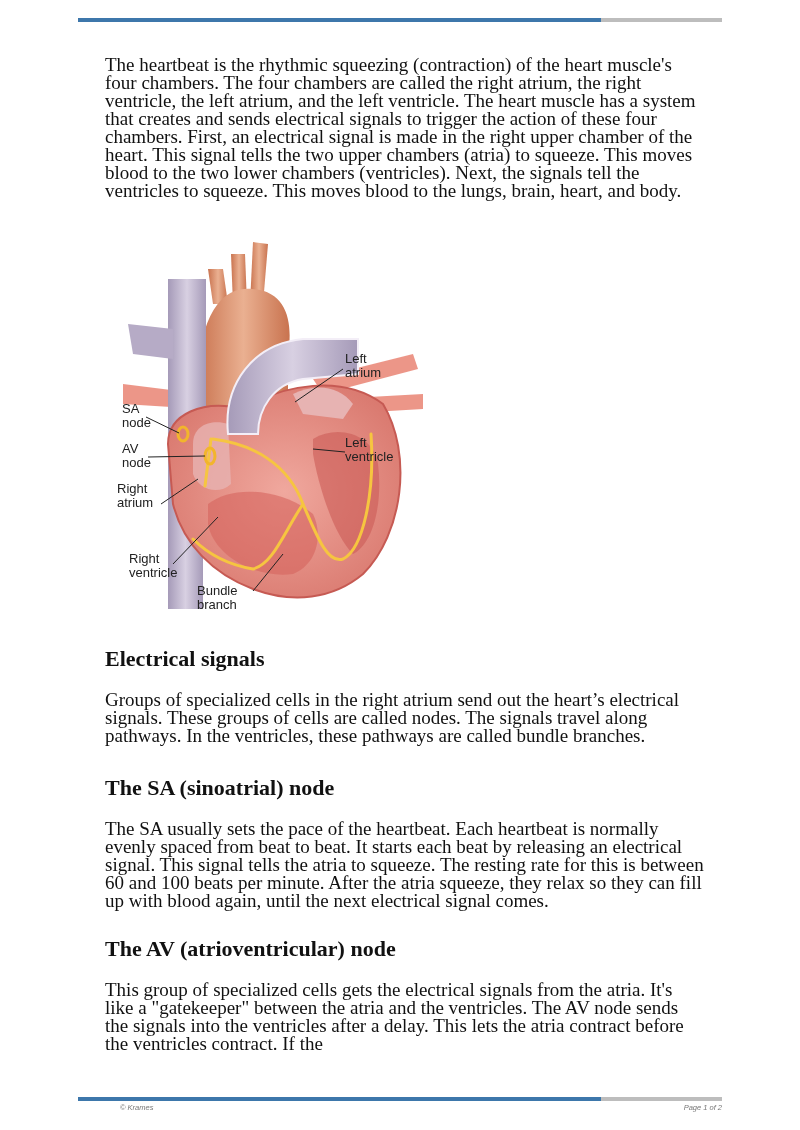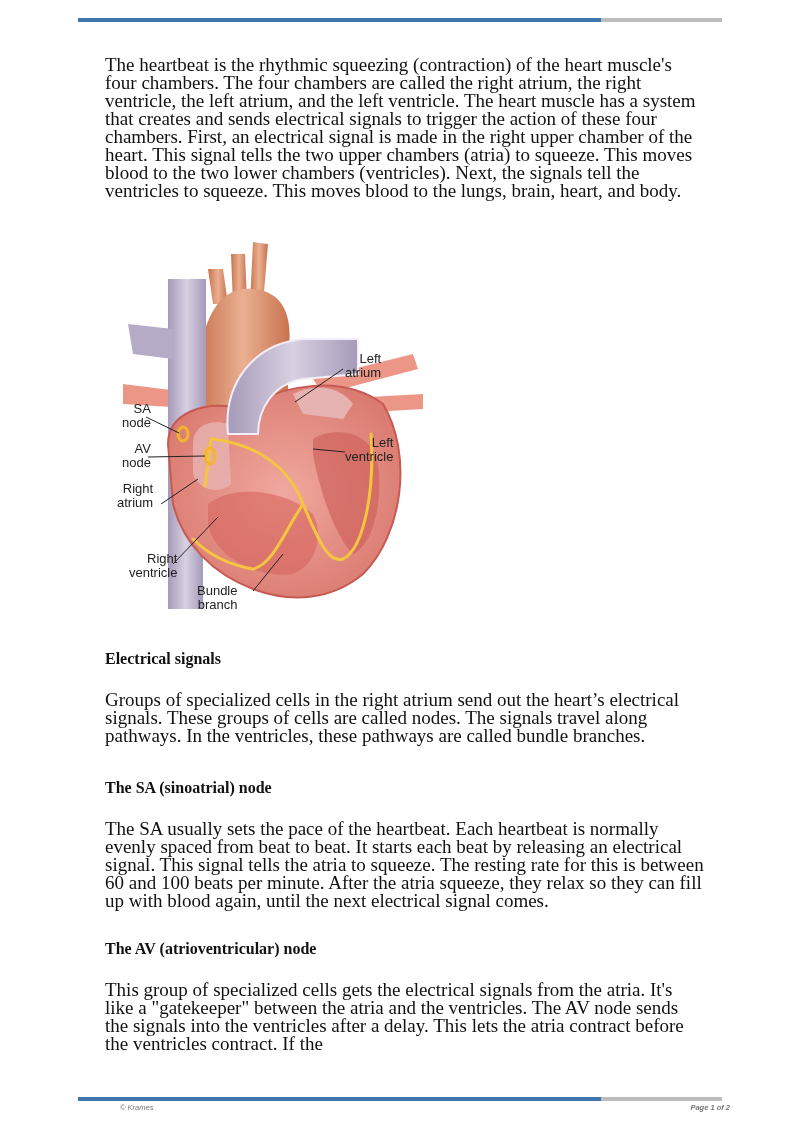--- a/index.html
+++ b/index.html
@@ -4,32 +4,32 @@
 <style>
   html, body { margin: 0; padding: 0; background: #ffffff; }
   body { width: 800px; height: 1130px; position: relative; overflow: hidden; font-family: "Liberation Serif", "DejaVu Serif", serif; color: #111; }
   .bar { position: absolute; left: 78px; width: 644px; height: 4px; display: flex; }
   .bar .blue { width: 523px; height: 100%; background: #3d77ab; }
   .bar .grey { flex: 1; height: 100%; background: #bdbdbd; }
   .bar.top { top: 18px; }
   .bar.bottom { top: 1097px; }
   .content { position: absolute; left: 105px; top: 56px; width: 600px; }
   h1 { font-family: "Liberation Serif", serif; font-weight: bold; font-size: 31px; margin: 0 0 22px 0; line-height: 40px; letter-spacing: -0.2px; }
-  h2 { font-family: "Liberation Serif", serif; font-weight: bold; font-size: 16px; margin: 0; line-height: 30px; }
+  h2 { font-family: "Liberation Serif", serif; font-weight: bold; font-size: 22px; margin: 0; line-height: 30px; }
   p { font-size: 19px; line-height: 18px; margin: 0; }
-  .figure { position: relative; width: 320px; height: 380px; margin: 34px 0 0 8px; text-align: right; }
+  .figure { position: relative; width: 320px; height: 380px; margin: 34px 0 0 8px; }
   .figure svg { position: absolute; left: 0; top: 0; }
   .lbl { position: absolute; font-family: "Liberation Sans", "DejaVu Sans", sans-serif; font-size: 13px; line-height: 14px; color: #222; }
   .sec-electrical { margin-top: 30px; }
   .sec-sa { margin-top: 28px; }
   .sec-av { margin-top: 24px; }
   .sec-gap { height: 17px; }
   .footer { position: absolute; top: 1103px; font-family: "Liberation Sans", "DejaVu Sans", sans-serif; font-style: italic; font-size: 7.5px; color: #777; }
   .footer.left { left: 80px; padding-left: 40px; }
-  .footer.right { right: 70px; font-weight: bold; }
+  .footer.right { right: 78px; }
 </style>
 </head>
 <body>
 
 <div class="bar top">
   <div class="blue"></div>
   <div class="grey"></div>
 </div>
 
 <div class="content">

